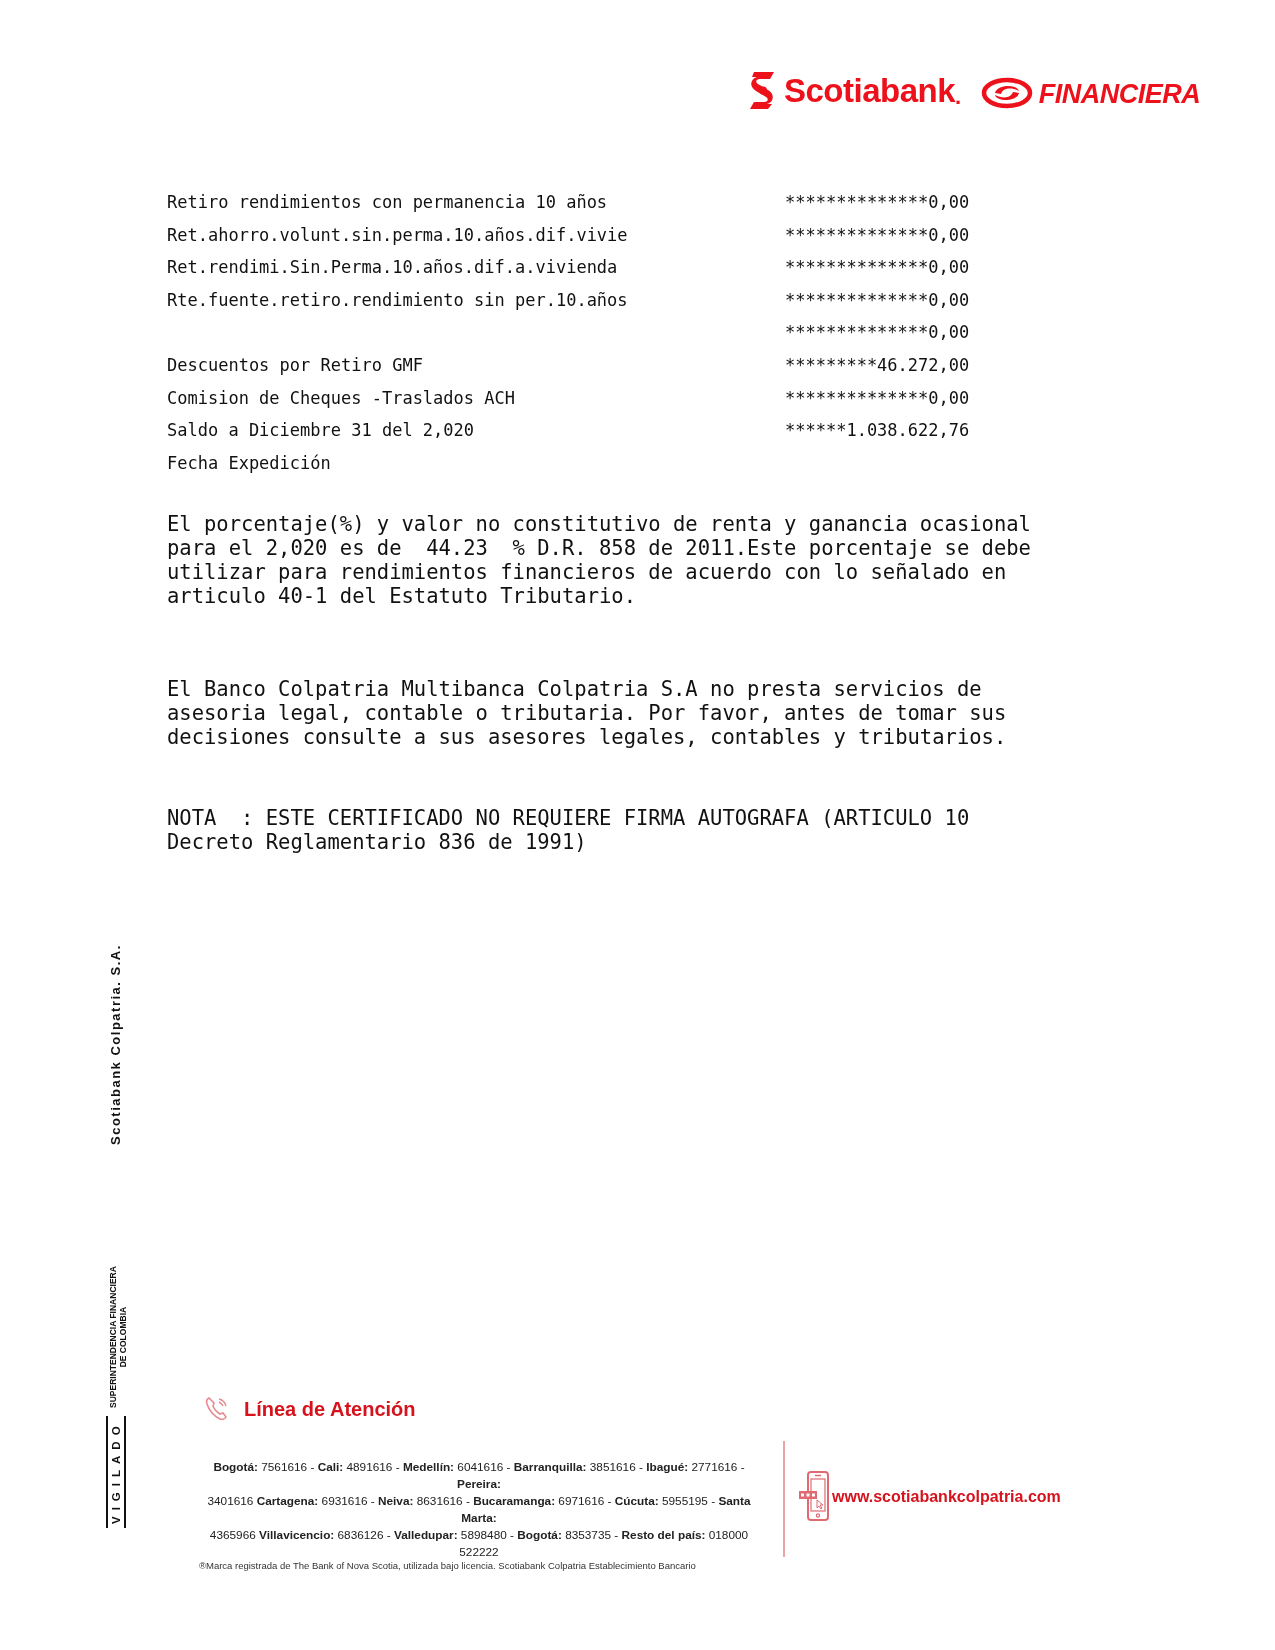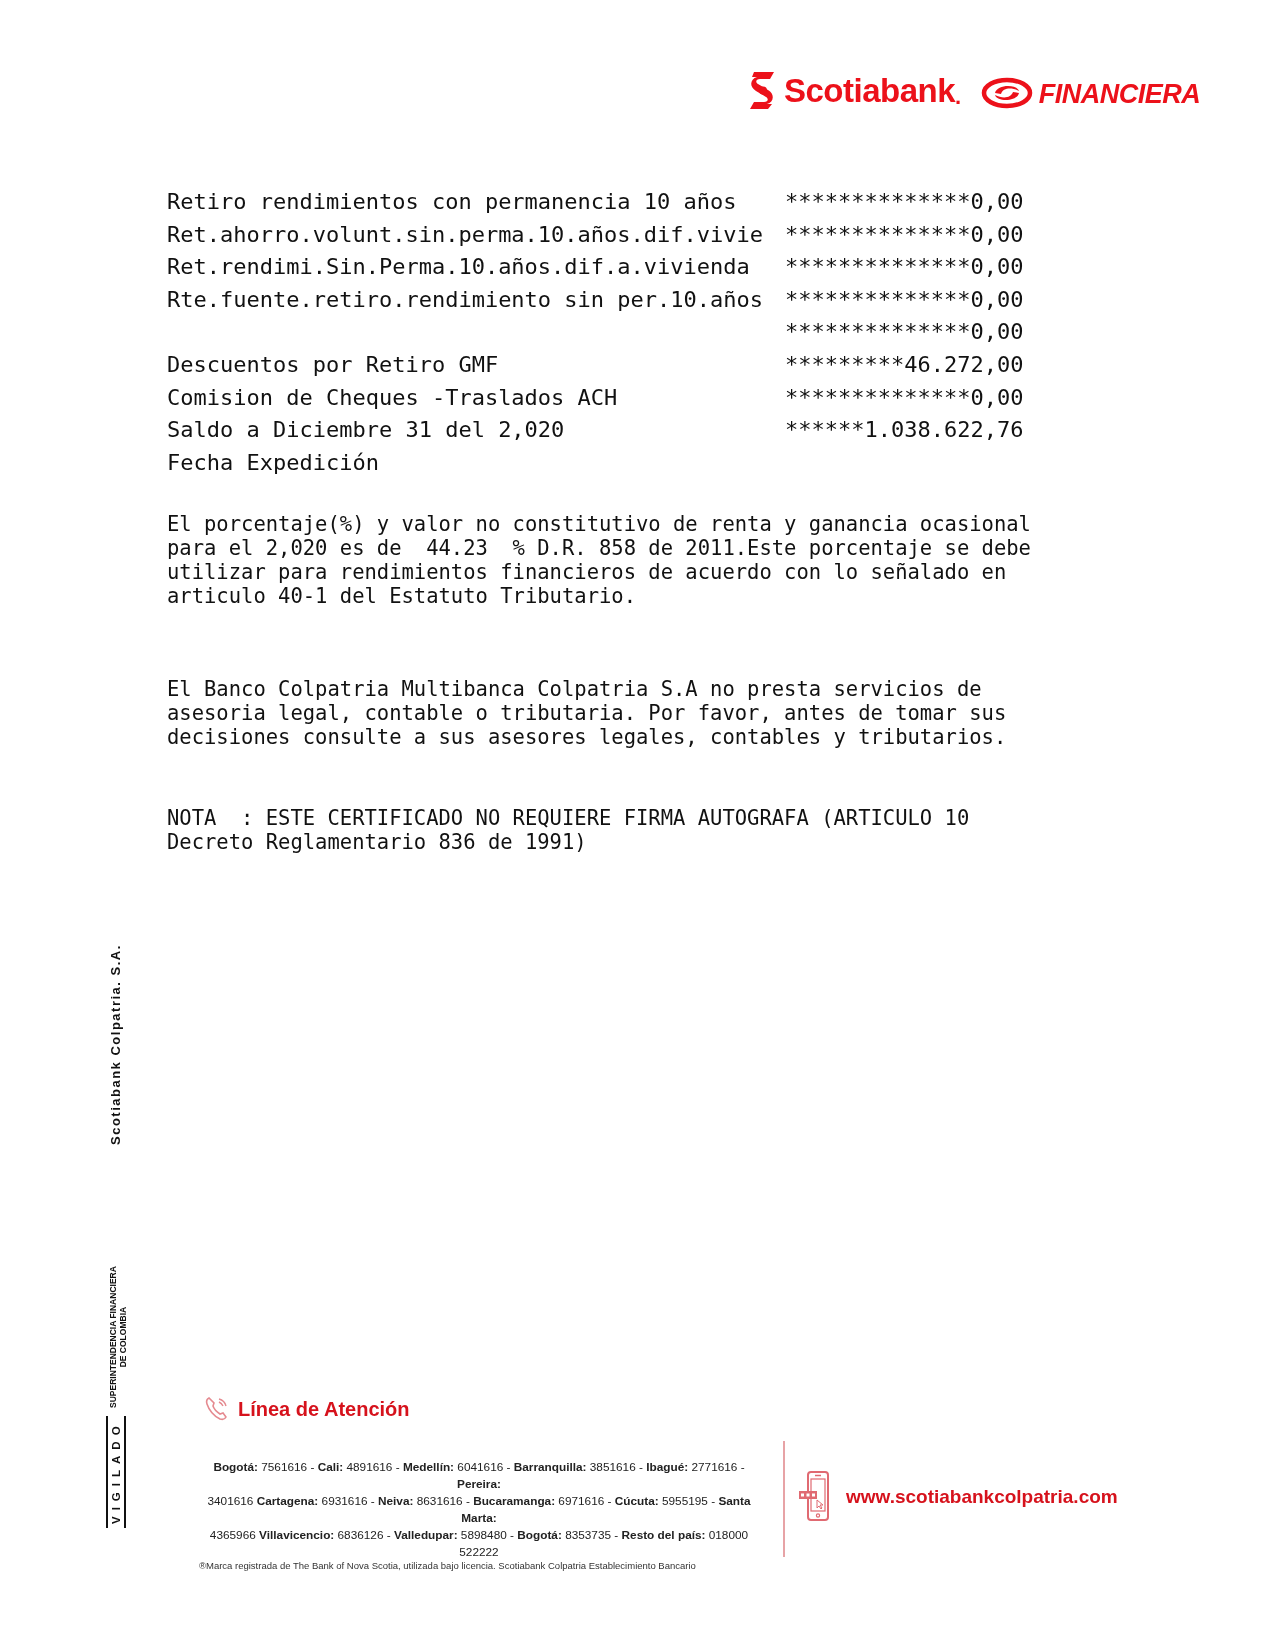--- a/index.html
+++ b/index.html
@@ -3,38 +3,38 @@
 <meta charset="utf-8">
 <style>
   html, body { margin:0; padding:0; background:#ffffff; }
   body { width:1275px; height:1650px; position:relative; overflow:hidden; font-family:"DejaVu Sans Mono", monospace; color:#111; }
   .logo { position:absolute; left:748px; top:62px; height:48px; display:flex; align-items:flex-end; }
   .logo .scotia-mark { width:30px; height:40px; margin-right:6px; }
   .logo .scotia-word { font-family:"Liberation Sans", sans-serif; font-weight:bold; color:#EC111A; font-size:33px; letter-spacing:-0.5px; }
   .logo .colp-mark { width:52px; height:34px; margin-left:20px; margin-right:6px; }
   .logo .colp-word { font-family:"Liberation Sans", sans-serif; font-weight:bold; font-style:italic; color:#EC111A; font-size:27px; letter-spacing:-0.5px; }
   .rows { position:absolute; left:167px; top:186px; }
-  .row { height:32.6px; font-size:22px; white-space:pre; position:relative; width:850px; line-height:32.6px; }
+  .row { height:32.6px; font-size:17px; white-space:pre; position:relative; width:850px; line-height:32.6px; }
   .row .amt { position:absolute; left:618px; top:0; }
   .para { position:absolute; left:167px; font-size:20.5px; line-height:24px; white-space:pre; }
   .p1 { top:512px; }
   .p2 { top:677px; }
   .p3 { top:806px; }
   .vert { position:absolute; font-family:"Liberation Sans", sans-serif; transform:rotate(-90deg); transform-origin:left top; white-space:nowrap; }
   .v1 { left:108px; top:1145px; font-size:13px; font-weight:bold; letter-spacing:1.5px; }
   .v2 { left:108px; top:1408px; font-size:8.5px; font-weight:bold; line-height:10px; text-align:center; }
   .v3 { left:106px; top:1528px; font-size:11.5px; font-weight:bold; letter-spacing:6px; border-top:2px solid #111; border-bottom:2px solid #111; padding:0 4px; line-height:16px; }
   .footer-title { position:absolute; left:204px; top:1395px; display:flex; align-items:center; }
-  .footer-title .lbl { font-family:"Liberation Sans", sans-serif; font-weight:bold; color:#D6121C; font-size:20px; margin-left:8px; }
+  .footer-title .lbl { font-family:"Liberation Sans", sans-serif; font-weight:bold; color:#D6121C; font-size:20px; margin-left:14px; }
   .phones { position:absolute; left:199px; top:1459px; font-family:"Liberation Sans", sans-serif; font-size:11.8px; line-height:17px; color:#222; width:560px;text-align:center; }
   .phones b { font-weight:bold; }
   .tm { position:absolute; left:199px; top:1520px; font-family:"Liberation Sans", sans-serif; font-size:9.5px; color:#333;margin-top:40px; }
   .divider { position:absolute; left:783px; top:1441px; width:2px; height:116px; background:#E7A3A6; }
   .web { position:absolute; left:798px; top:1470px; display:flex; align-items:center; }
-  .web .url { font-family:"Liberation Sans", sans-serif; font-weight:bold; color:#D6121C; font-size:19px; margin-left:14px; }
+  .web .url { font-family:"Liberation Sans", sans-serif; font-weight:bold; color:#D6121C; font-size:16px; }
 </style>
 </head>
 <body>
 
 <div class="logo">
   <svg class="scotia-mark" viewBox="0 0 30 40">
     <path d="M6 2 L26 2 L22 9 L12 9 C8 9 7 12 10 14 L20 20 C27 24 26 32 19 34 L24 34 L20 39 L2 39 L6 32 L16 32 C20 32 21 29 18 27 L8 21 C1 17 2 9 9 7 L4 7 Z" fill="#EC111A"></path>
     <circle cx="15" cy="20.5" r="4" fill="#EC111A"></circle>
   </svg>
   <span class="scotia-word">Scotiabank</span>

